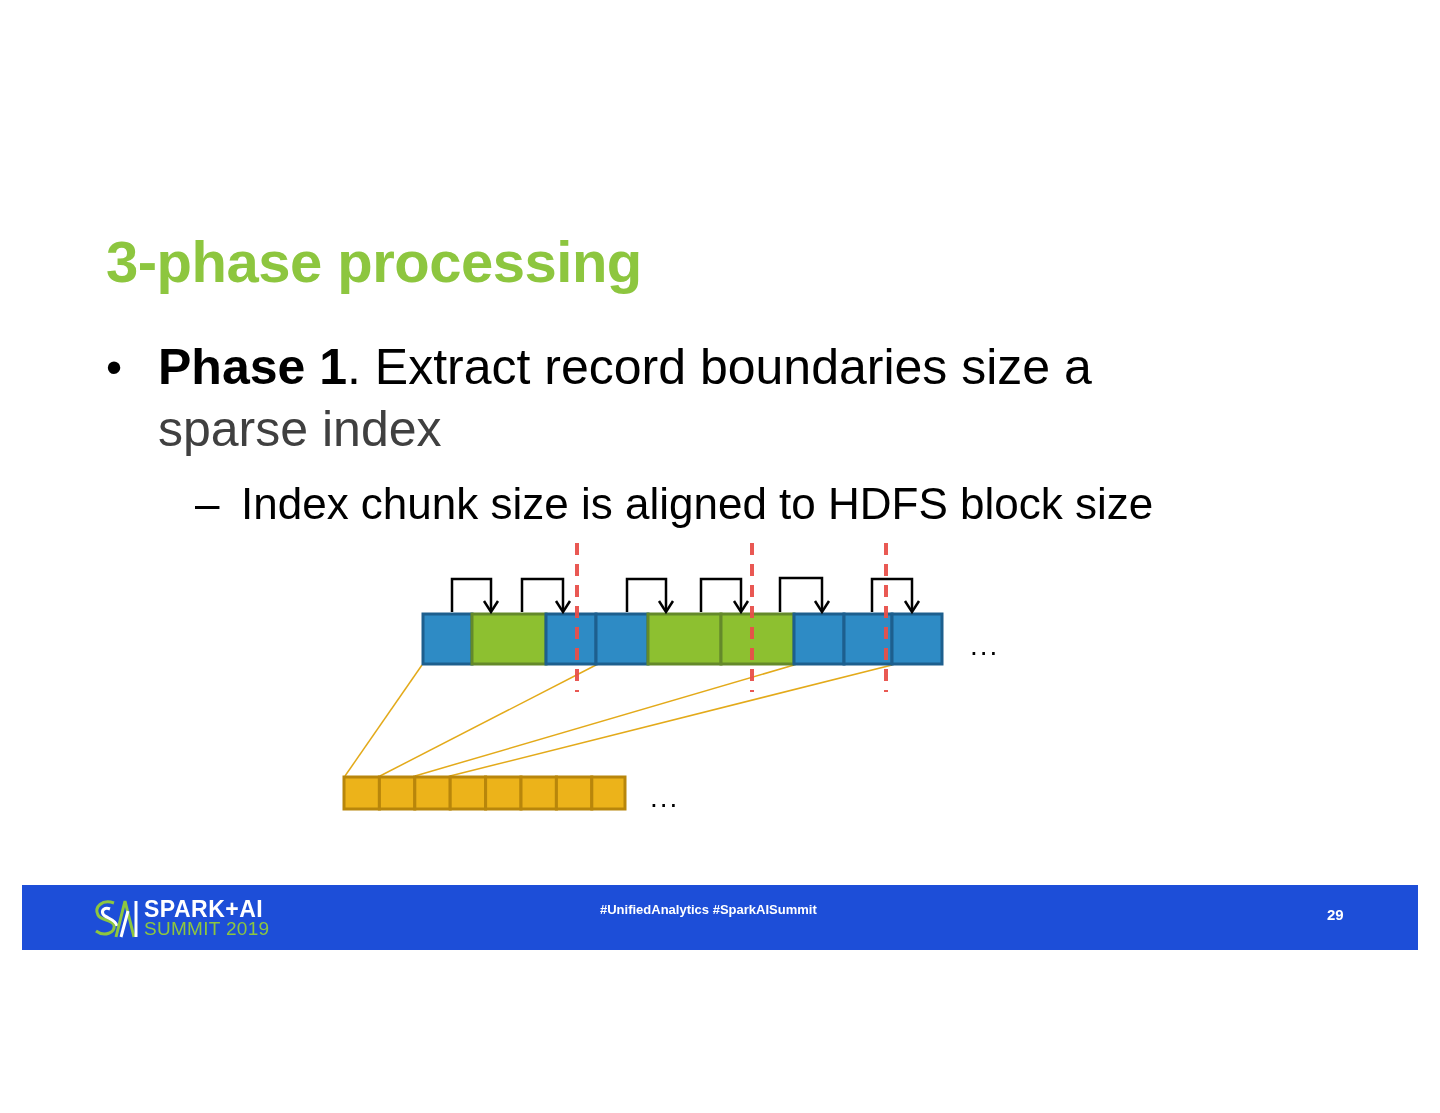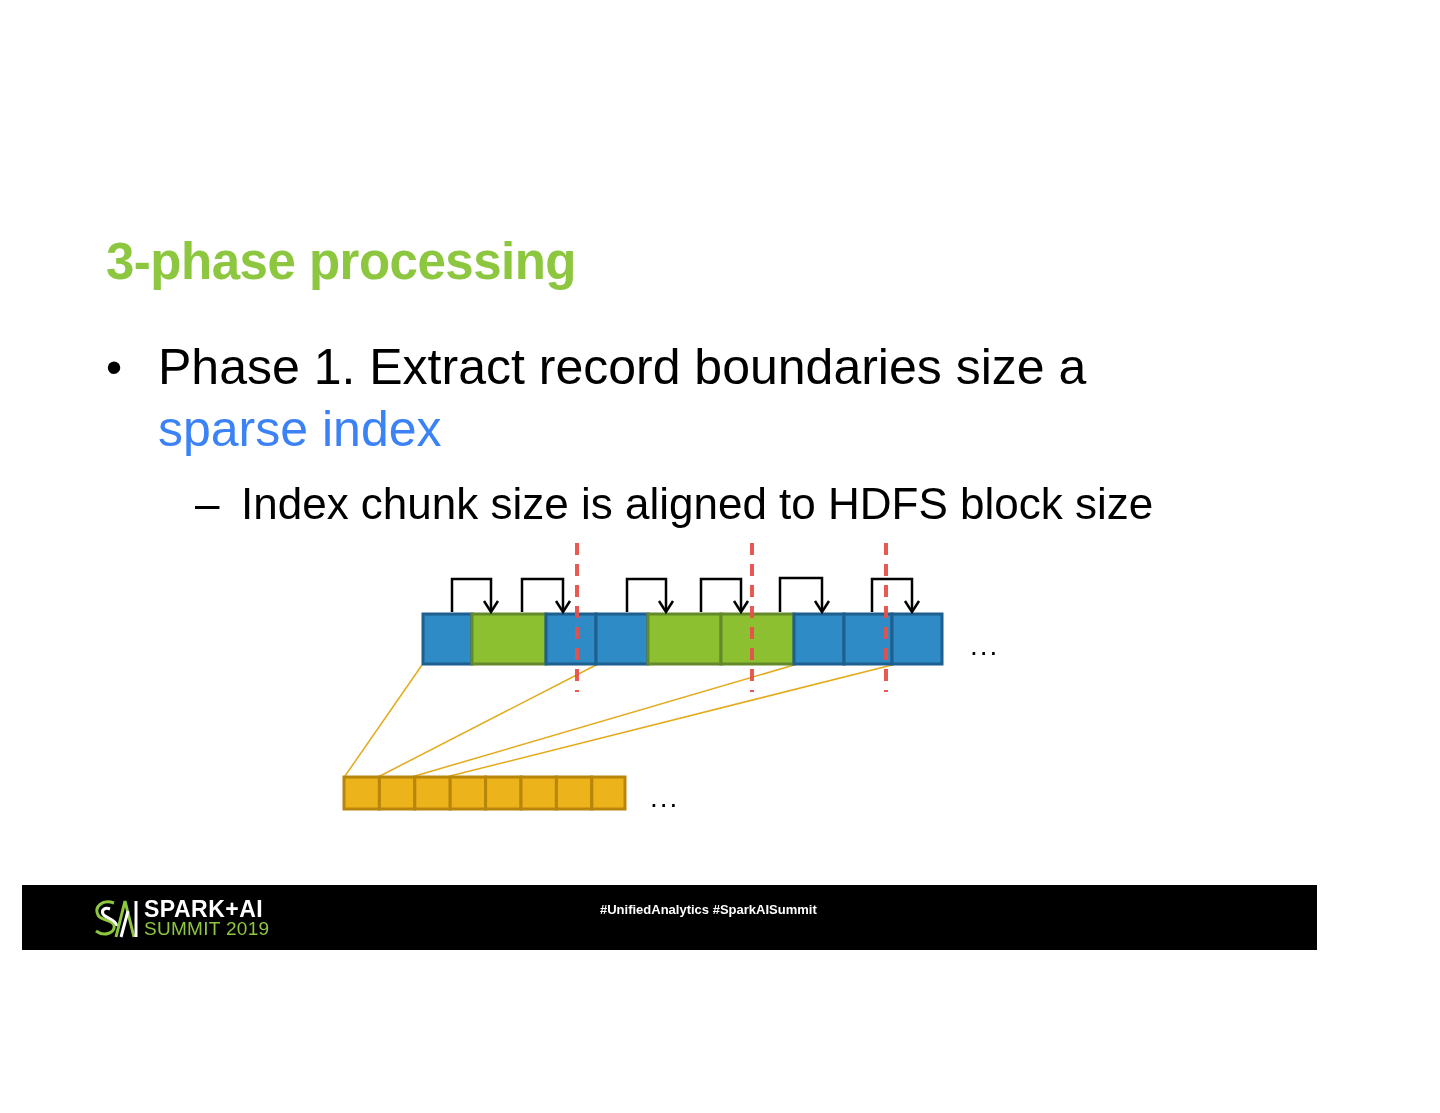--- a/index.html
+++ b/index.html
@@ -1,40 +1,40 @@
 <!DOCTYPE html>
 <html><head>
   <meta charset="utf-8">
   <style>
     html, body { margin: 0; padding: 0; background: #ffffff; }
     body { width: 1440px; height: 1113px; position: relative; overflow: hidden; font-family: "Liberation Sans", sans-serif; }
     .slide-title {
       position: absolute; left: 106px; top: 222px;
-      font-size: 51px; font-weight: bold; color: #8dc63f;
+      font-size: 58px; font-weight: bold; color: #8dc63f;
       letter-spacing: -0.5px; line-height: 80px; white-space: nowrap;
     }
     .bullet-block { position: absolute; left: 106px; top: 336px; width: 1200px; }
     .bullet-line { font-size: 50px; line-height: 62px; color: #000; white-space: nowrap; position: relative; }
     .bullet-dot { position: absolute; left: 0; top: 0; font-size: 46px; }
     .bullet-text { position: absolute; left: 52px; top: 0; }
-    .bullet-text b { font-weight: normal; }
-    .link-text { color: #3b82f6; text-align: right; }
+    .bullet-text b { font-weight: bold; }
+    .link-text { color: #404040; text-align: right; }
     .sub-line { position: absolute; left: 68px; top: 141px; font-size: 44px; line-height: 54px; white-space: nowrap; color: #000; margin-left: 21px; }
     .sub-dash { display: inline-block; width: 46px; }
     .diagram { position: absolute; left: 0; top: 0; width: 1440px; height: 1113px; }
     .footer {
-      position: absolute; left: 22px; top: 885px; width: 1295px; height: 65px;
-      background: #000000;
+      position: absolute; left: 22px; top: 885px; width: 1396px; height: 65px;
+      background: #1d4ed8;
     }
     .logo { position: absolute; left: 70px; top: 10px; height: 46px; width: 200px; }
     .logo-mark { position: absolute; left: 0; top: 2px; width: 46px; height: 42px; }
     .logo-line1 { position: absolute; left: 52px; top: 2px; font-size: 23px; font-weight: bold; color: #fff; letter-spacing: 0.5px; line-height: 24px; }
     .logo-line2 { position: absolute; left: 52px; top: 24px; font-size: 19px; color: #8dc63f; letter-spacing: 0.3px; line-height: 20px; }
     .hashtags { position: absolute; left: 578px; top: 17px; font-size: 13px; font-weight: bold; color: #fff; white-space: nowrap; }
-    .page-num { position: absolute; left: 1305px; top: 21px; font-size: 22px; font-weight: normal; color: #fff; }
+    .page-num { position: absolute; left: 1305px; top: 21px; font-size: 15px; font-weight: bold; color: #fff; }
     .ellipsis { position: absolute; font-size: 28px; color: #000; letter-spacing: 2px; }
   </style>
 </head>
 <body>
 
 <div class="slide-title">3-phase processing</div>
 
 <div class="bullet-block">
   <div class="bullet-line">
     <span class="bullet-dot">•</span>

